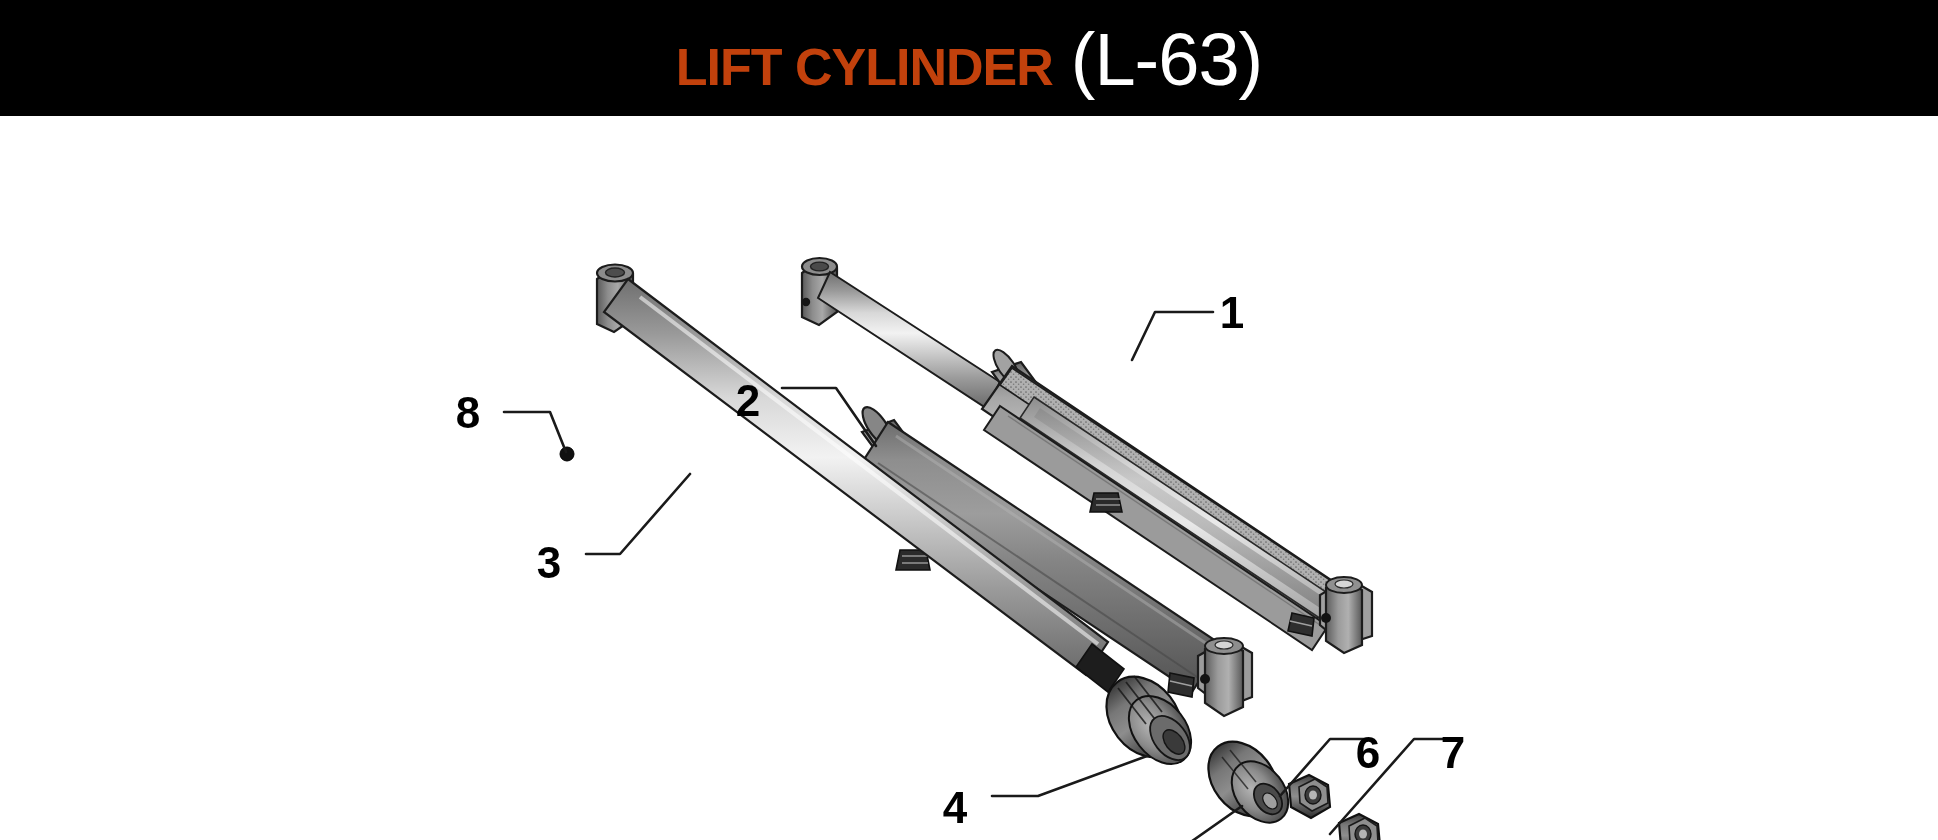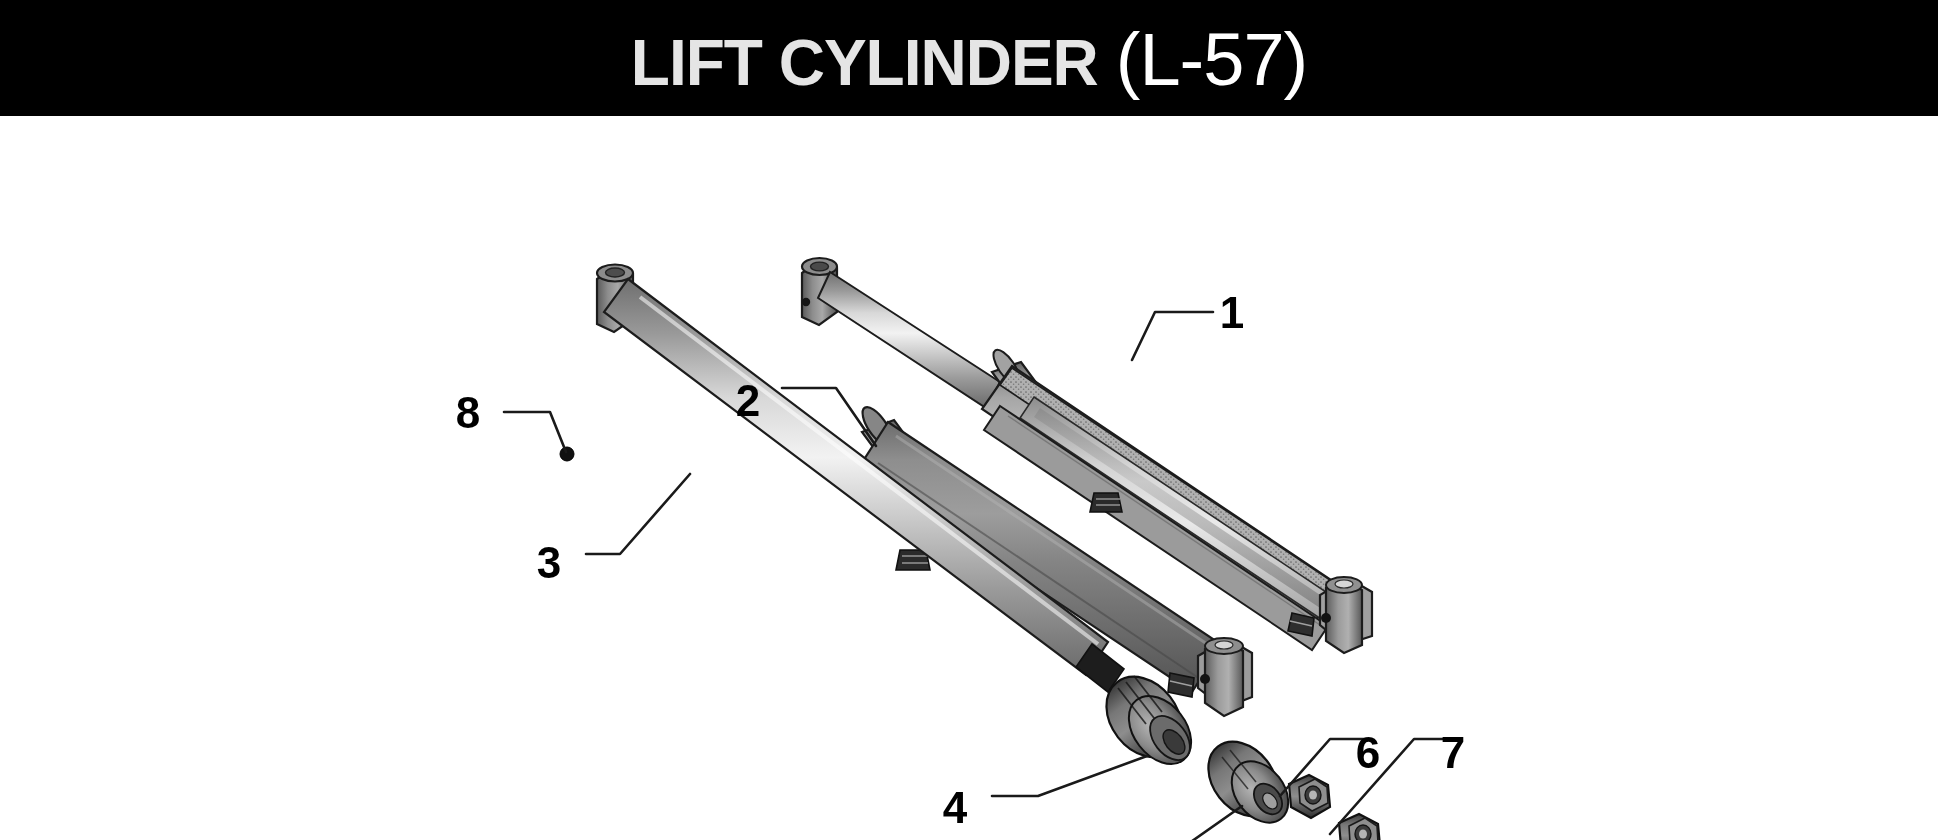--- a/index.html
+++ b/index.html
@@ -34,24 +34,24 @@
     overflow: hidden;
   }
   #title-wrap {
     display: flex;
     align-items: baseline;
     justify-content: center;
     white-space: nowrap;
     transform: translateY(2px);
   }
   .title-main {
-    color: #e5e5e5;
+    color: #c2410c;
     font-family: "Liberation Sans", sans-serif;
     font-weight: bold;
-    font-size: 64px;
+    font-size: 52px;
     letter-spacing: -1px;
     line-height: 1;
   }
   .title-code {
     color: #ffffff;
     font-family: "Liberation Sans", sans-serif;
     font-weight: normal;
     font-size: 74px;
     letter-spacing: -1px;
     line-height: 1;
@@ -80,21 +80,21 @@
   }
 </style>
 </head>
 <body>
 
 <div id="page">
 
   <div id="header-band">
     <div id="title-wrap">
       <span class="title-main">LIFT CYLINDER</span>
-      <span class="title-code">(L-57)</span>
+      <span class="title-code">(L-63)</span>
     </div>
   </div>
 
   <div id="drawing-area">
     <svg id="diagram-svg" viewBox="0 0 1938 724" preserveAspectRatio="xMidYMid meet">
       <defs>
 
         <linearGradient id="gChrome" x1="0" y1="0" x2="0" y2="1">
           <stop offset="0%" stop-color="#6f6f6f"></stop>
           <stop offset="14%" stop-color="#9a9a9a"></stop>

